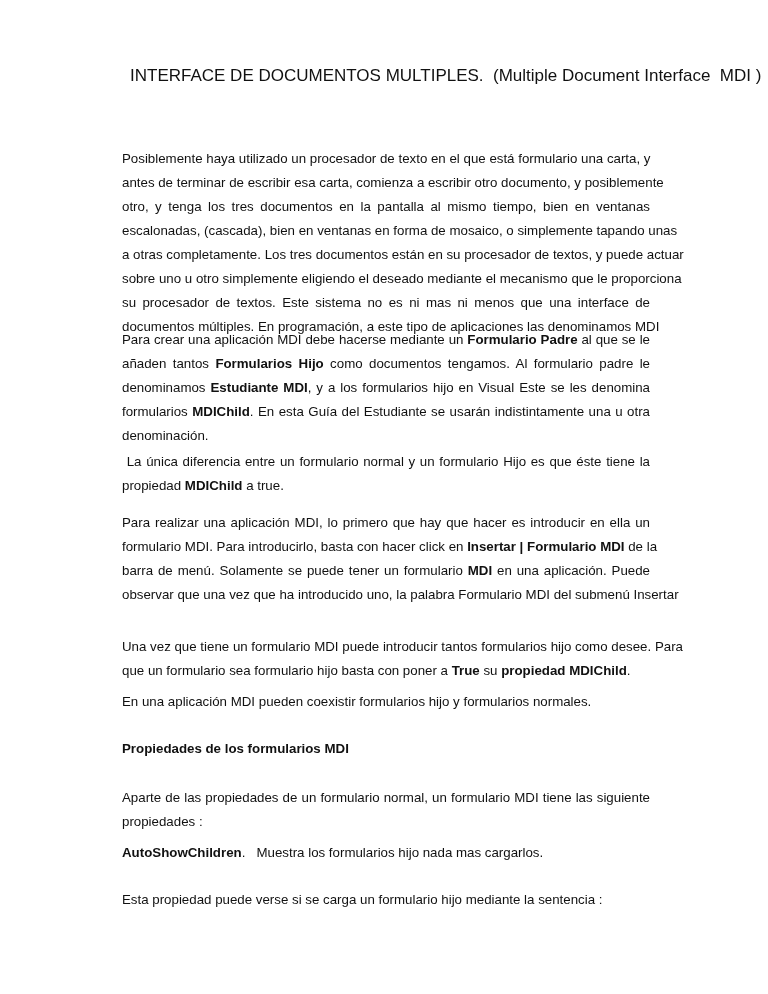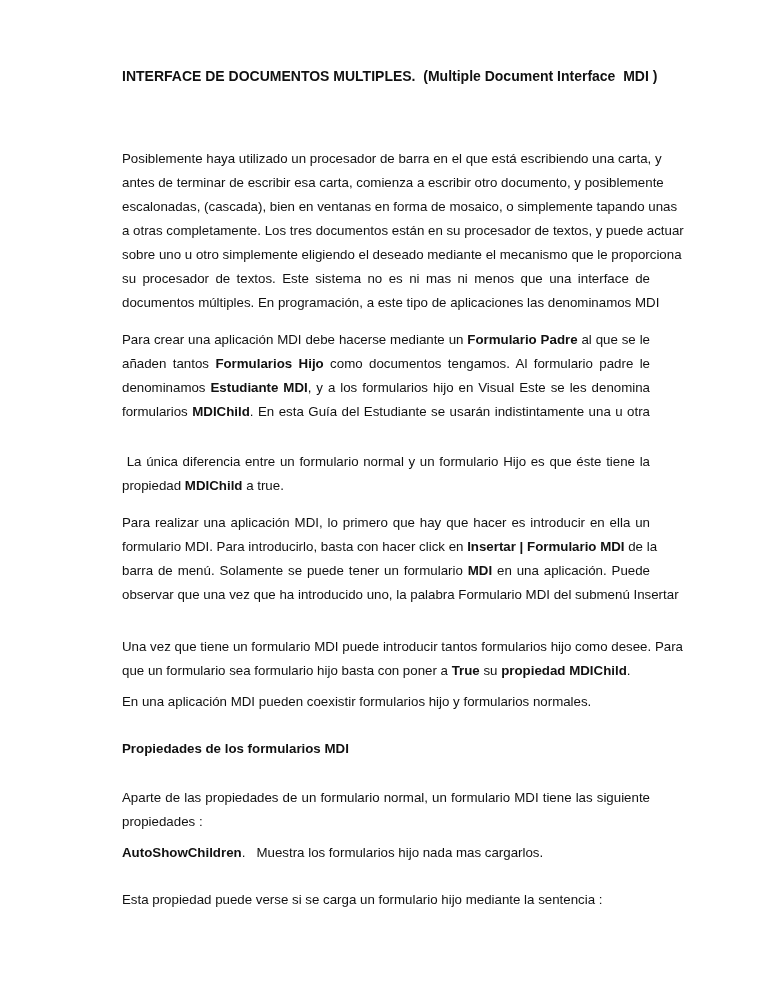--- a/index.html
+++ b/index.html
@@ -1,49 +1,51 @@
 <!DOCTYPE html>
 <html><head>
 <meta charset="utf-8">
 <style>
   html, body { margin: 0; padding: 0; background: #ffffff; }
   body { width: 768px; height: 994px; overflow: hidden; position: relative;
          font-family: "Liberation Sans", sans-serif; color: #111; }
   .page { position: absolute; left: 122px; top: 0; width: 528px; }
-  .title { position: absolute; left: 0; width: 528px; top: 68px; text-align: center;
-           font-weight: bold; font-size: 14px; line-height: 16px; white-space: pre; }
+  .title { position: absolute; left: 8px; width: 528px; top: 68px; text-align: center;
+           font-weight: normal; font-size: 17px; line-height: 16px; white-space: pre; }
   .p { position: absolute; left: 0; width: 528px; font-size: 13.3px; line-height: 24px;
        text-align: justify; }
   b { font-weight: bold; }
   .ln { display: block; text-align: justify; text-align-last: justify; height: 24px; white-space: nowrap; }
   .ln.end { text-align-last: left; }
   .h { font-weight: bold; }
 </style>
 </head>
 <body>
 
 <div class="page">
 
   <div class="title">INTERFACE DE DOCUMENTOS MULTIPLES.  (Multiple Document Interface  MDI )</div>
 
   <div class="p" style="top:147px;">
-    <span class="ln">Posiblemente haya utilizado un procesador de barra en el que está escribiendo una carta, y</span>
+    <span class="ln">Posiblemente haya utilizado un procesador de texto en el que está formulario una carta, y</span>
     <span class="ln">antes de terminar de escribir esa carta, comienza a escribir otro documento, y posiblemente</span>
+    <span class="ln">otro, y tenga los tres documentos en la pantalla al mismo tiempo, bien en ventanas</span>
     <span class="ln">escalonadas, (cascada), bien en ventanas en forma de mosaico, o simplemente tapando unas</span>
     <span class="ln">a otras completamente. Los tres documentos están en su procesador de textos, y puede actuar</span>
     <span class="ln">sobre uno u otro simplemente eligiendo el deseado  mediante el mecanismo que le proporciona</span>
     <span class="ln">su procesador de textos.   Este sistema no es ni mas ni menos que una interface de</span>
     <span class="ln end">documentos múltiples.  En programación, a este tipo de aplicaciones las denominamos MDI</span>
   </div>
 
   <div class="p" style="top:300px;margin-top:28px;">
     <span class="ln"><span>Para crear una aplicación MDI debe hacerse mediante un </span><b>Formulario Padre</b><span> al que se le</span></span>
     <span class="ln"><span>añaden tantos </span><b>Formularios Hijo</b><span> como documentos tengamos.   Al formulario padre le</span></span>
     <span class="ln"><span>denominamos </span><b>Estudiante MDI</b><span>, y a los formularios hijo en Visual Este se les denomina</span></span>
     <span class="ln"><span>formularios </span><b>MDIChild</b><span>. En esta Guía del Estudiante se usarán indistintamente una u otra</span></span>
+    <span class="ln end">denominación.</span>
   </div>
 
   <div class="p" style="top:450px;">
     <span class="ln" style="white-space:pre;"> La única diferencia entre un formulario normal y un formulario Hijo es que éste tiene la</span>
     <span class="ln end"><span>propiedad </span><b>MDIChild</b><span> a true.</span></span>
   </div>
 
   <div class="p" style="top:511px;">
     <span class="ln">Para realizar una aplicación MDI, lo primero que hay que hacer es introducir en ella un</span>
     <span class="ln"><span>formulario MDI. Para introducirlo, basta con hacer click en </span><b>Insertar | Formulario MDI</b><span> de la</span></span>

